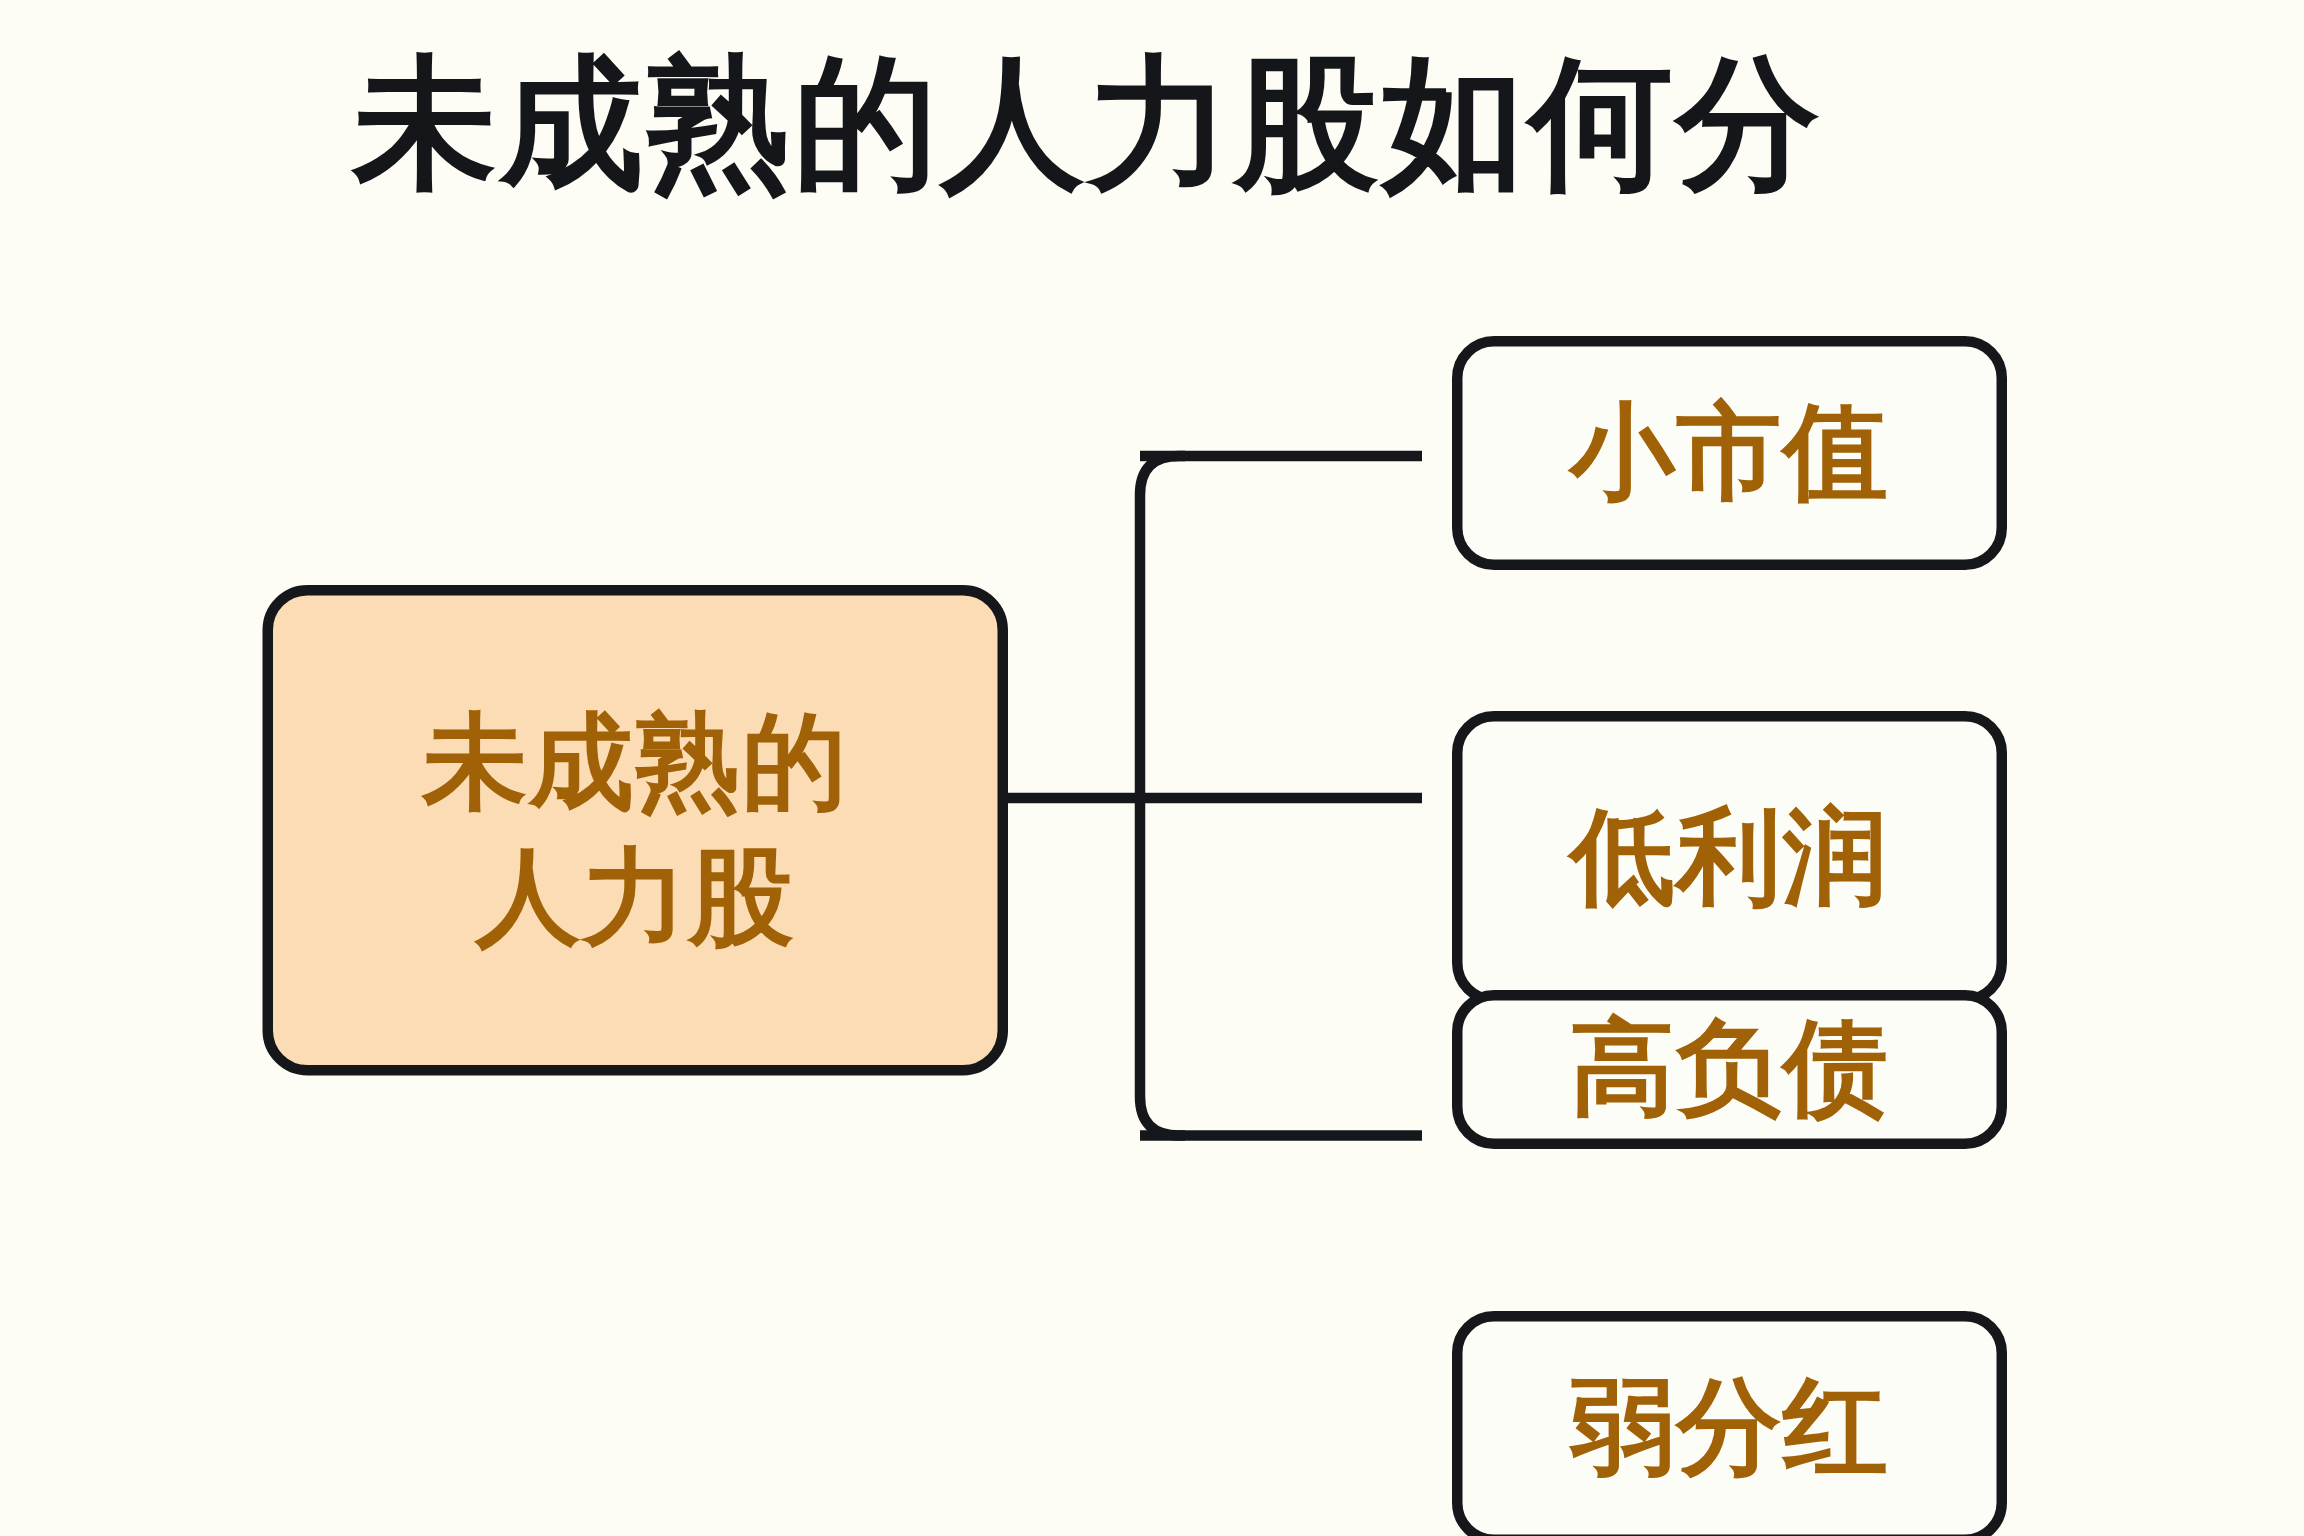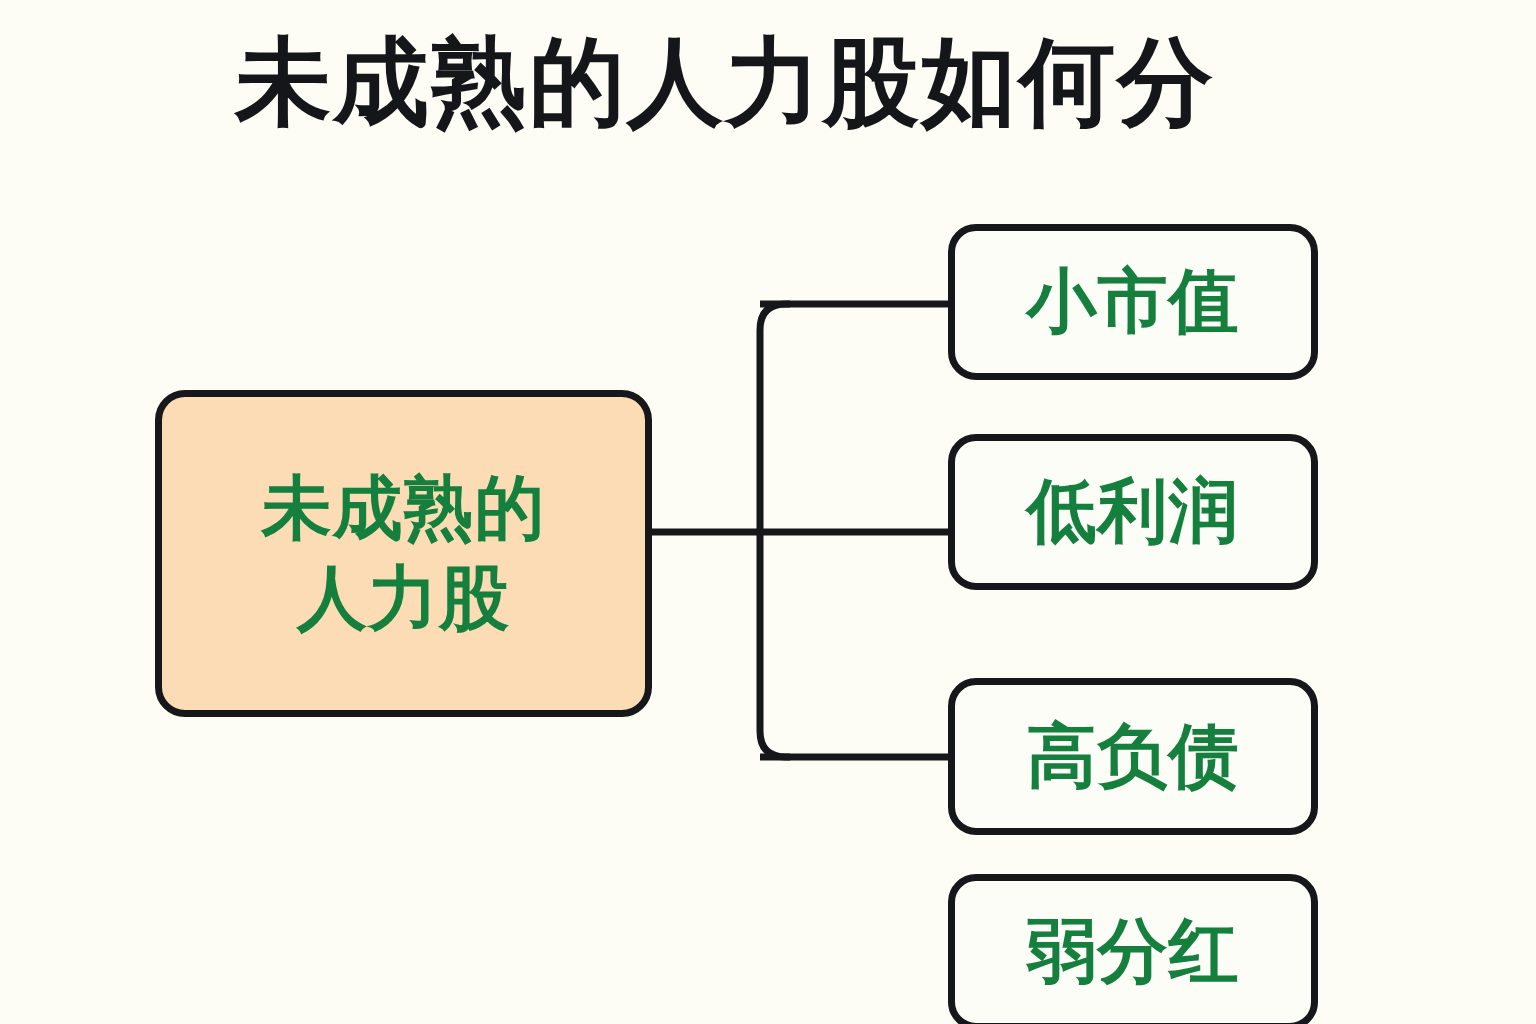--- a/index.html
+++ b/index.html
@@ -50,23 +50,24 @@
 
   
   .node {
     position: absolute;
     box-sizing: border-box;
     border: 7px solid #16171b;
     border-radius: 26px;
     display: flex;
     align-items: center;
     justify-content: center;
-    color: #15803d;
+    color: #a16207;
     font-weight: 700;
     letter-spacing: 1px;
+    margin-left: 20px;
   }
 
   .node-root {
     left: 155px;
     top: 390px;
     width: 497px;
     height: 327px;
     background: #fcdcb4;
     border-radius: 30px;
     font-size: 70px;
@@ -76,22 +77,22 @@
 
   .node-branch {
     left: 948px;
     width: 370px;
     background: #fdfdf8;
     font-size: 70px;
     border-radius: 28px;
   }
 
   #branch-0 { top: 224px; height: 156px; }
-  #branch-1 { top: 434px; height: 156px; }
-  #branch-2 { top: 678px; height: 157px; }
+  #branch-1 { top: 474px; height: 196px; }
+  #branch-2 { top: 660px; height: 106px; }
   #branch-3 { top: 874px; height: 156px; }
 
   .node-label {
     display: block;
     white-space: pre-line;
   }
 </style>
 </head>
 <body>
 

